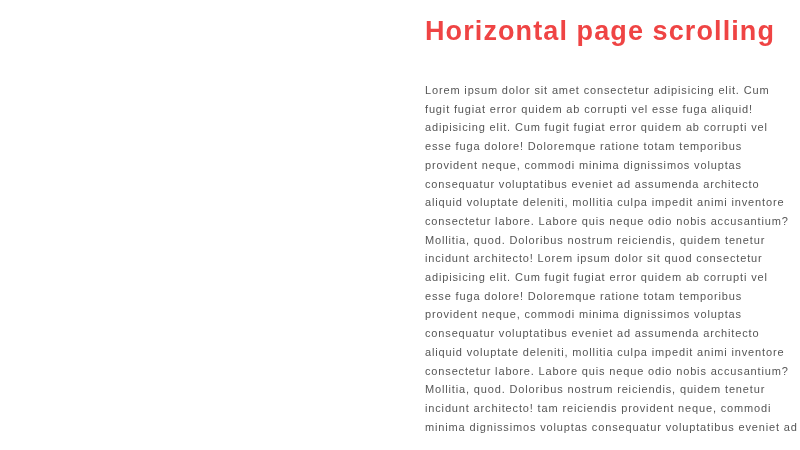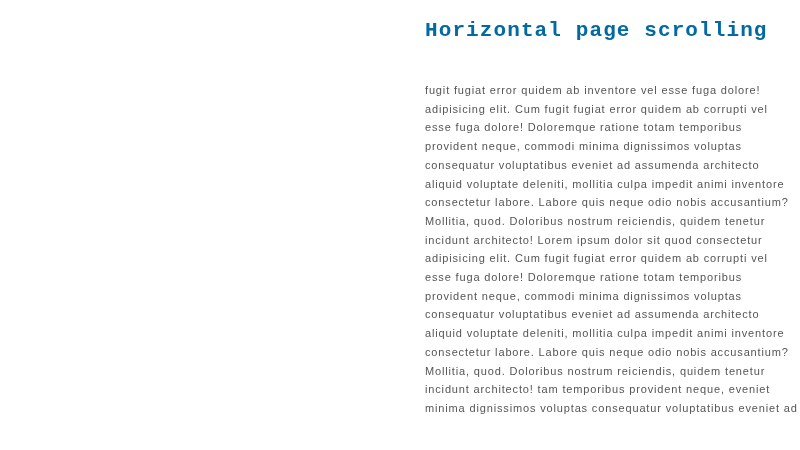--- a/index.html
+++ b/index.html
@@ -26,26 +26,26 @@
     }
     .article {
       position: absolute;
       left: 425px;
       top: 0;
       width: 360px;
     }
     .title {
       margin: 0;
       padding-top: 18px;
-      font-family: Liberation Mono, monospace;
+      font-family: Liberation Sans, sans-serif;
       font-weight: bold;
-      font-size: 21px;
+      font-size: 27px;
       line-height: 26px;
       letter-spacing: 1.1px;
-      color: #0369a1;
+      color: #ef4444;
       white-space: nowrap;
     }
     .body-text {
       margin: 0;
       margin-top: 37px;
       font-family: "Liberation Sans", sans-serif;
       font-size: 11px;
       line-height: 18.7px;
       letter-spacing: 0.85px;
       color: #555555;
@@ -57,33 +57,34 @@
   </style>
 </head>
 <body>
 
 <div class="page">
   <div class="left-panel"></div>
 
   <div class="article">
     <h1 class="title">Horizontal page scrolling</h1>
     <p class="body-text">
-      <span class="line">fugit fugiat error quidem ab inventore vel esse fuga dolore!</span>
+      <span class="line">Lorem ipsum dolor sit amet consectetur adipisicing elit. Cum</span>
+      <span class="line">fugit fugiat error quidem ab corrupti vel esse fuga aliquid!</span>
       <span class="line">adipisicing elit. Cum fugit fugiat error quidem ab corrupti vel</span>
       <span class="line">esse fuga dolore! Doloremque ratione totam temporibus</span>
       <span class="line">provident neque, commodi minima dignissimos voluptas</span>
       <span class="line">consequatur voluptatibus eveniet ad assumenda architecto</span>
       <span class="line">aliquid voluptate deleniti, mollitia culpa impedit animi inventore</span>
       <span class="line">consectetur labore. Labore quis neque odio nobis accusantium?</span>
       <span class="line">Mollitia, quod. Doloribus nostrum reiciendis, quidem tenetur</span>
       <span class="line">incidunt architecto! Lorem ipsum dolor sit quod consectetur</span>
       <span class="line">adipisicing elit. Cum fugit fugiat error quidem ab corrupti vel</span>
       <span class="line">esse fuga dolore! Doloremque ratione totam temporibus</span>
       <span class="line">provident neque, commodi minima dignissimos voluptas</span>
       <span class="line">consequatur voluptatibus eveniet ad assumenda architecto</span>
       <span class="line">aliquid voluptate deleniti, mollitia culpa impedit animi inventore</span>
       <span class="line">consectetur labore. Labore quis neque odio nobis accusantium?</span>
       <span class="line">Mollitia, quod. Doloribus nostrum reiciendis, quidem tenetur</span>
-      <span class="line">incidunt architecto! tam temporibus provident neque, eveniet</span>
+      <span class="line">incidunt architecto! tam reiciendis provident neque, commodi</span>
       <span class="line">minima dignissimos voluptas consequatur voluptatibus eveniet ad</span>
     </p>
   </div>
 </div>
 
 </body></html>

